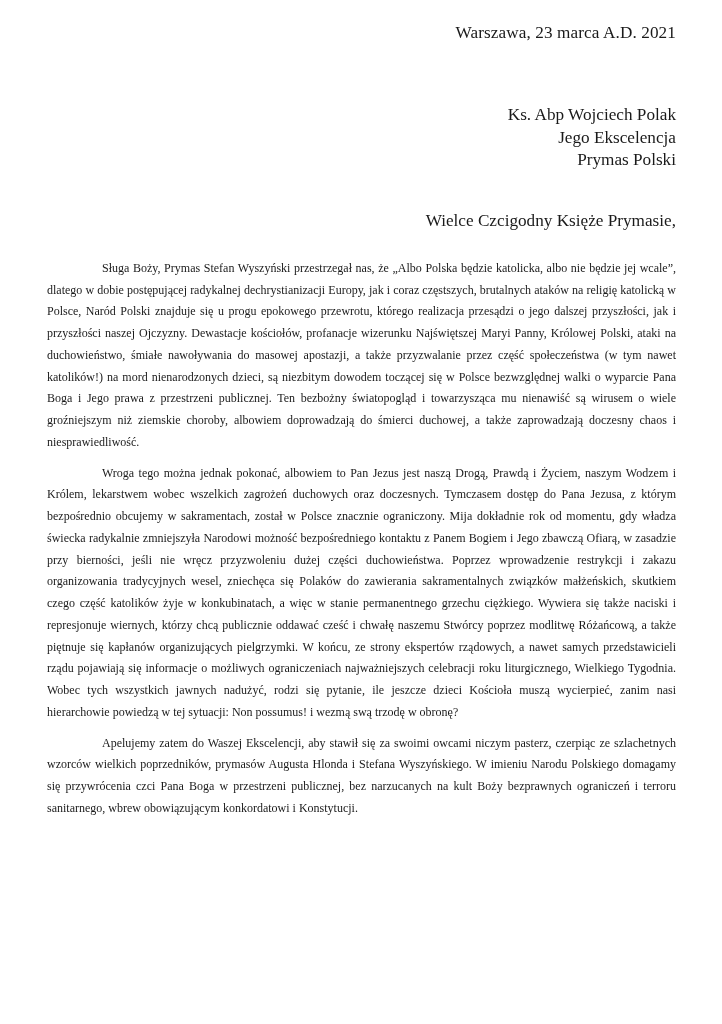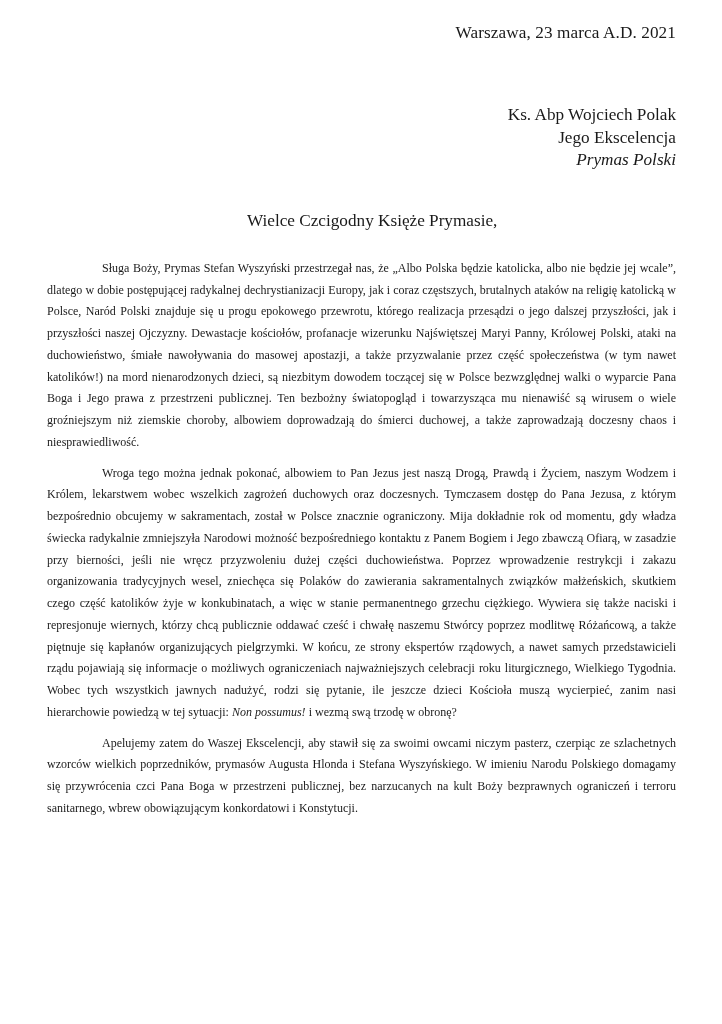--- a/index.html
+++ b/index.html
@@ -33,47 +33,46 @@
     margin-top: 22px;
     letter-spacing: 0.1px;
   }
   .addressee {
     text-align: right;
     font-size: 17.2px;
     line-height: 22.6px;
     margin-top: 60px;
   }
   .addressee .role {
-    font-style: italic;
     text-align: right;
   }
   .salutation {
     font-size: 17.2px;
     line-height: 22px;
     margin-top: 38px;
     padding-left: 200px;
+    text-align: right;
   }
   .body-block {
     margin-top: 26px;
   }
   p.para {
     margin: 0;
     font-size: 12px;
     line-height: 21.75px;
     text-align: justify;
     text-justify: inter-word;
     text-indent: 55px;
     hyphens: none;
     -webkit-hyphens: none;
   }
   p.para + p.para {
     margin-top: 9px;
   }
   .it {
-    font-style: italic;
   }
 </style>
 </head>
 <body>
 
 <div class="page">
   <div class="sheet">
 
     <div class="date-line">Warszawa, 23 marca A.D. 2021</div>
 

